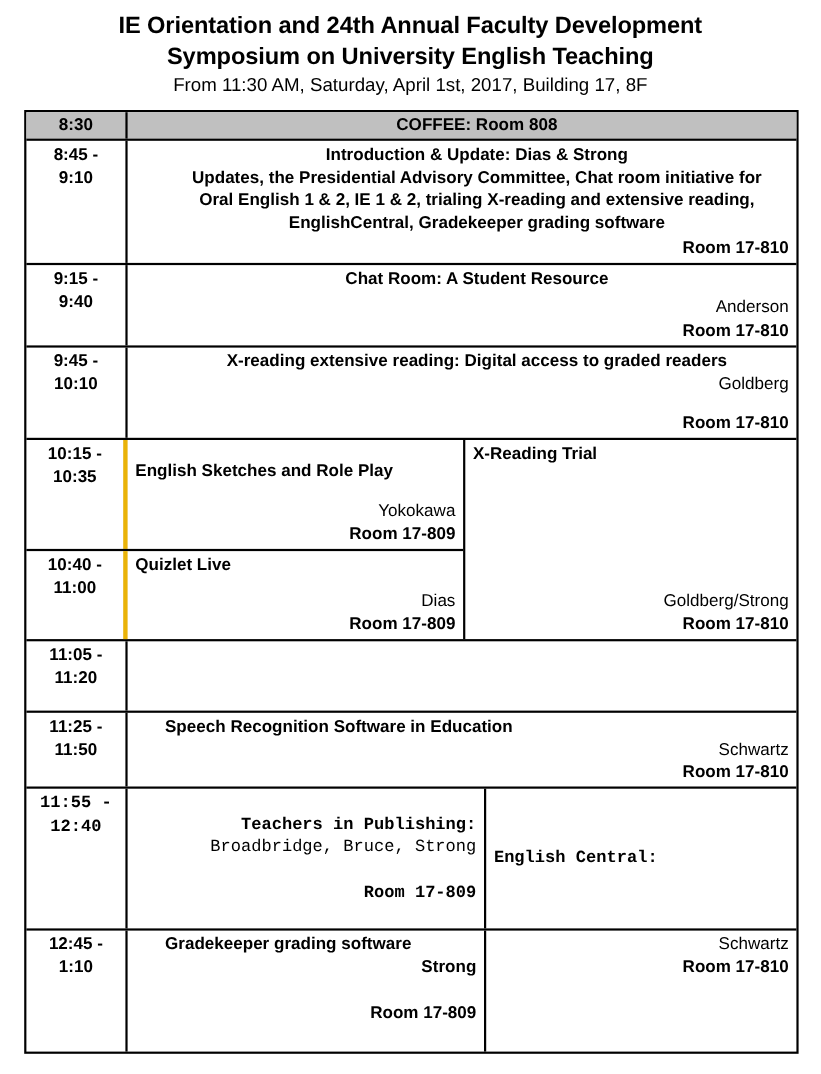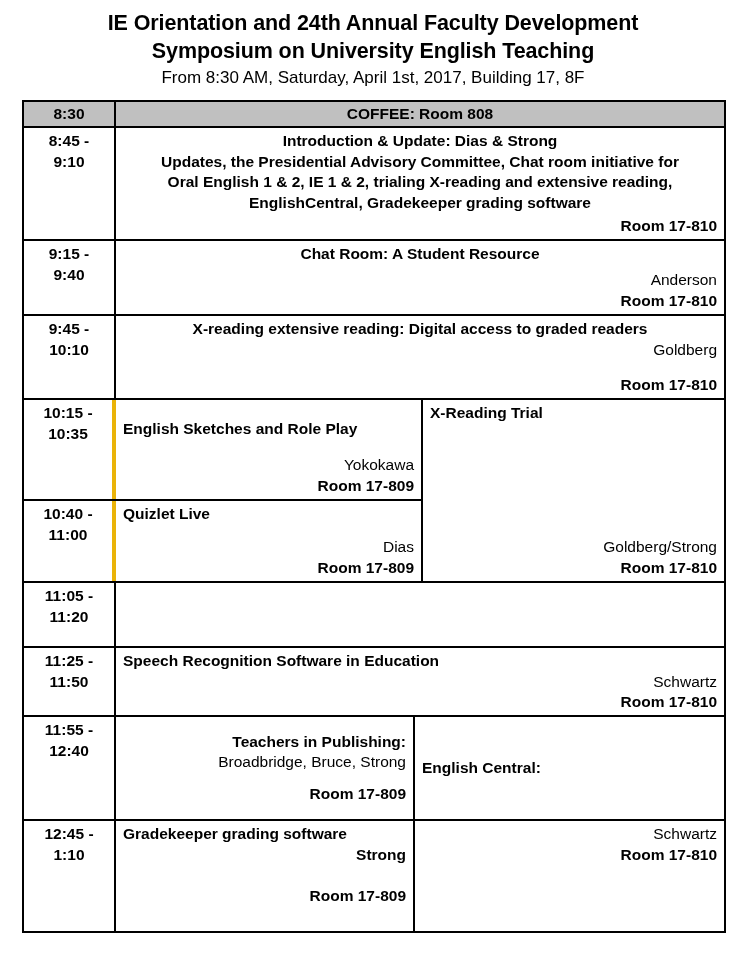--- a/index.html
+++ b/index.html
@@ -37,20 +37,21 @@
   .sched-wrap {
     margin: 11px 20px 0 22px;
     width: 704px;
     border: 2px solid #000;
     box-sizing: border-box;
   }
   .row {
     display: flex;
     border-top: 2px solid #000;
     box-sizing: border-box;
+    gap: 27px;
   }
   .row:first-child { border-top: none; }
 
   .time-cell {
     width: 92px;
     min-width: 92px;
     border-right: 2px solid #000;
     box-sizing: border-box;
     text-align: center;
     font-weight: bold;
@@ -129,30 +130,30 @@
 
   
   .h-coffee8  { height: 24px; }
   .h-intro    { height: 113px; }
   .h-chat     { height: 75px; }
   .h-xread    { height: 84px; }
   .h-sketch   { height: 99px; }
   .h-quizlet  { height: 82px; }
   .h-coffee11 { height: 65px; }
   .h-speech   { height: 69px; }
-  .h-pub      { height: 104px; }
+  .h-pub      { height: 129px; font-family: Liberation Mono, monospace; }
   .h-grade    { height: 112px; }
 </style>
 </head>
 <body>
 
 <div class="doc-header">
   <div class="title-line">IE Orientation and 24th Annual Faculty Development</div>
   <div class="title-line">Symposium on University English Teaching</div>
-  <div class="subtitle-line">From 8:30 AM, Saturday, April 1st, 2017, Building 17, 8F</div>
+  <div class="subtitle-line">From 11:30 AM, Saturday, April 1st, 2017, Building 17, 8F</div>
 </div>
 
 <div class="sched-wrap">
 
   <div class="row gray h-coffee8">
     <div class="time-cell">
       <div class="t-line">8:30</div>
     </div>
     <div class="body-cell">
       <div class="ln b c">COFFEE: Room 808</div>

